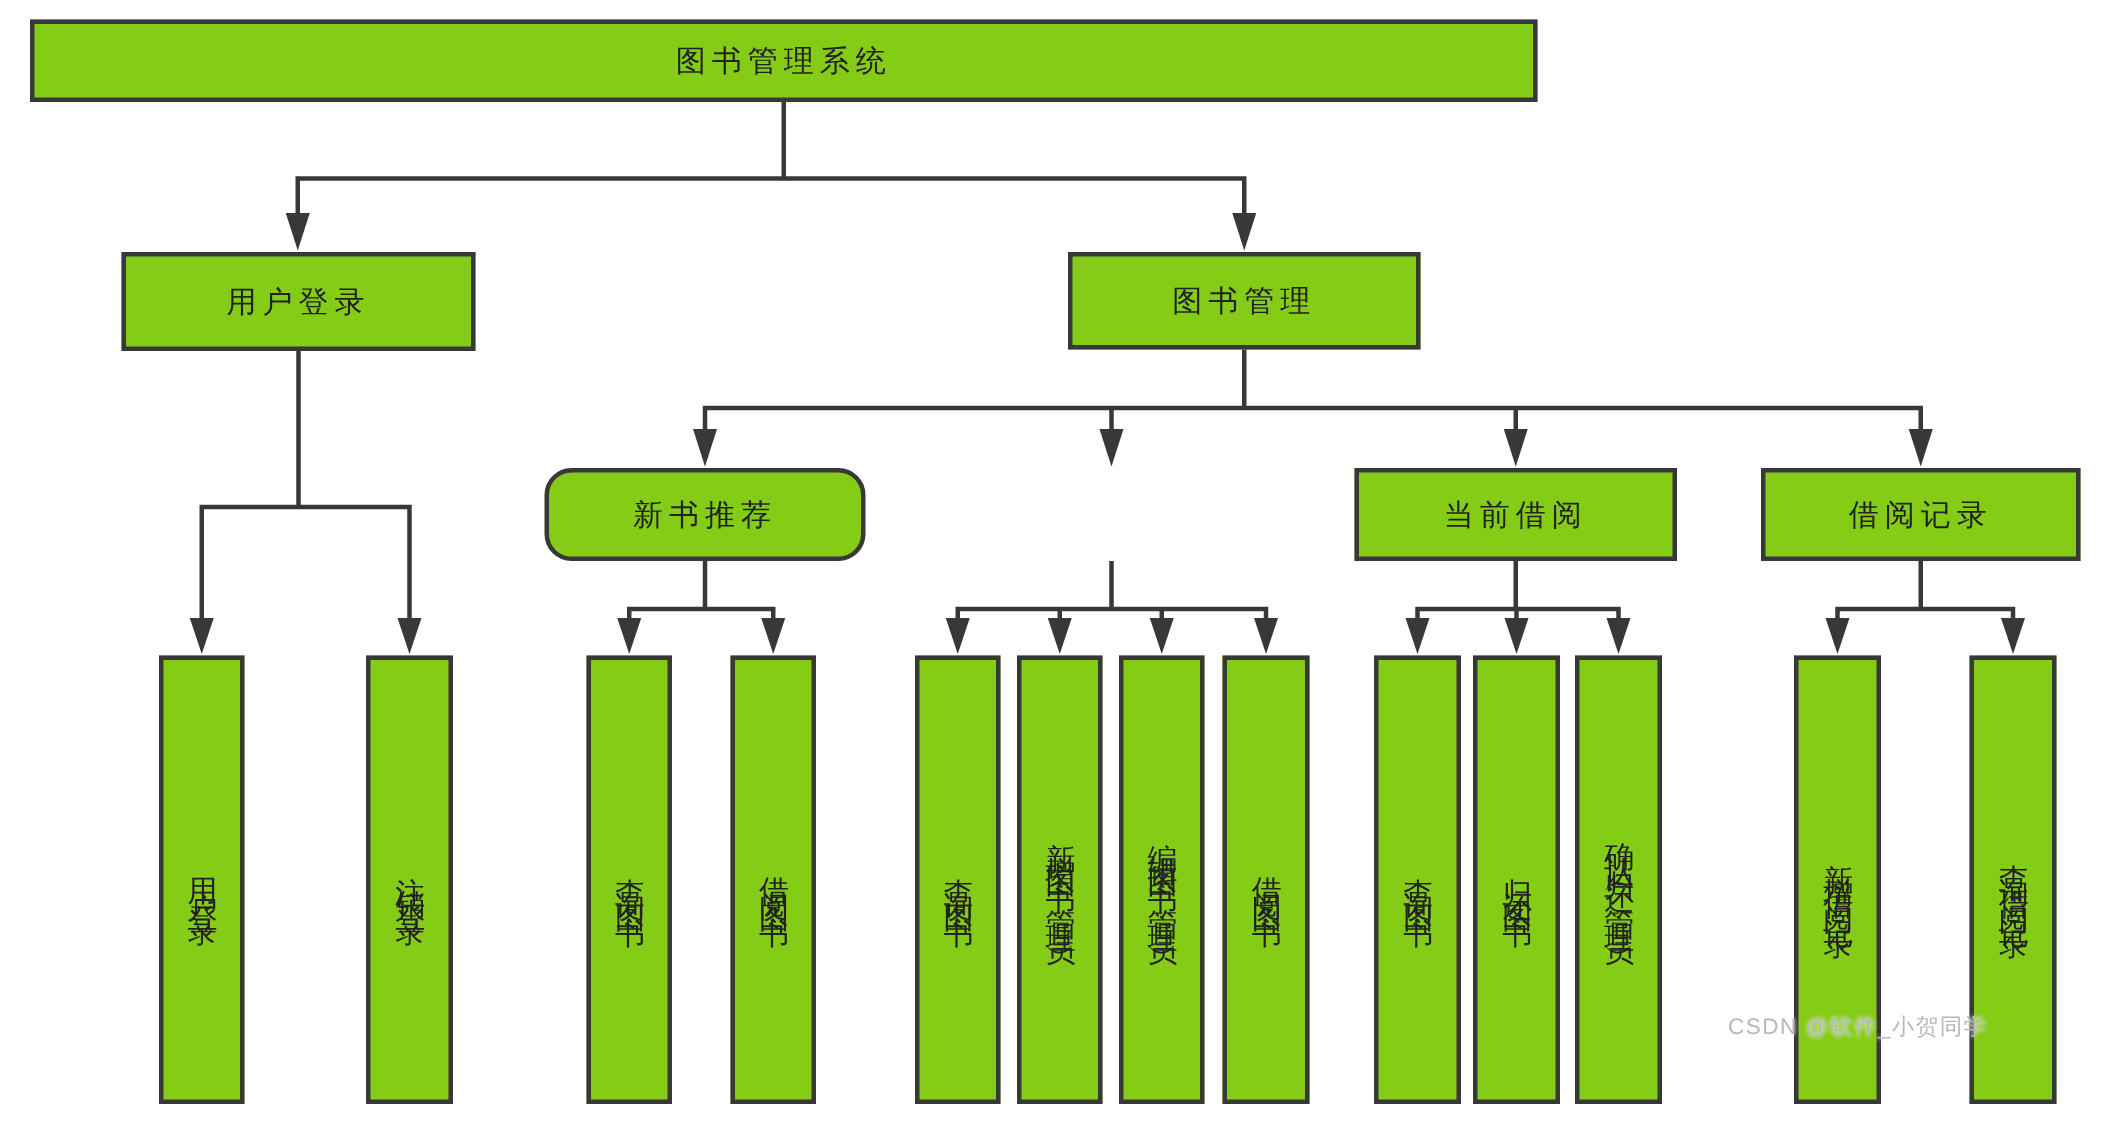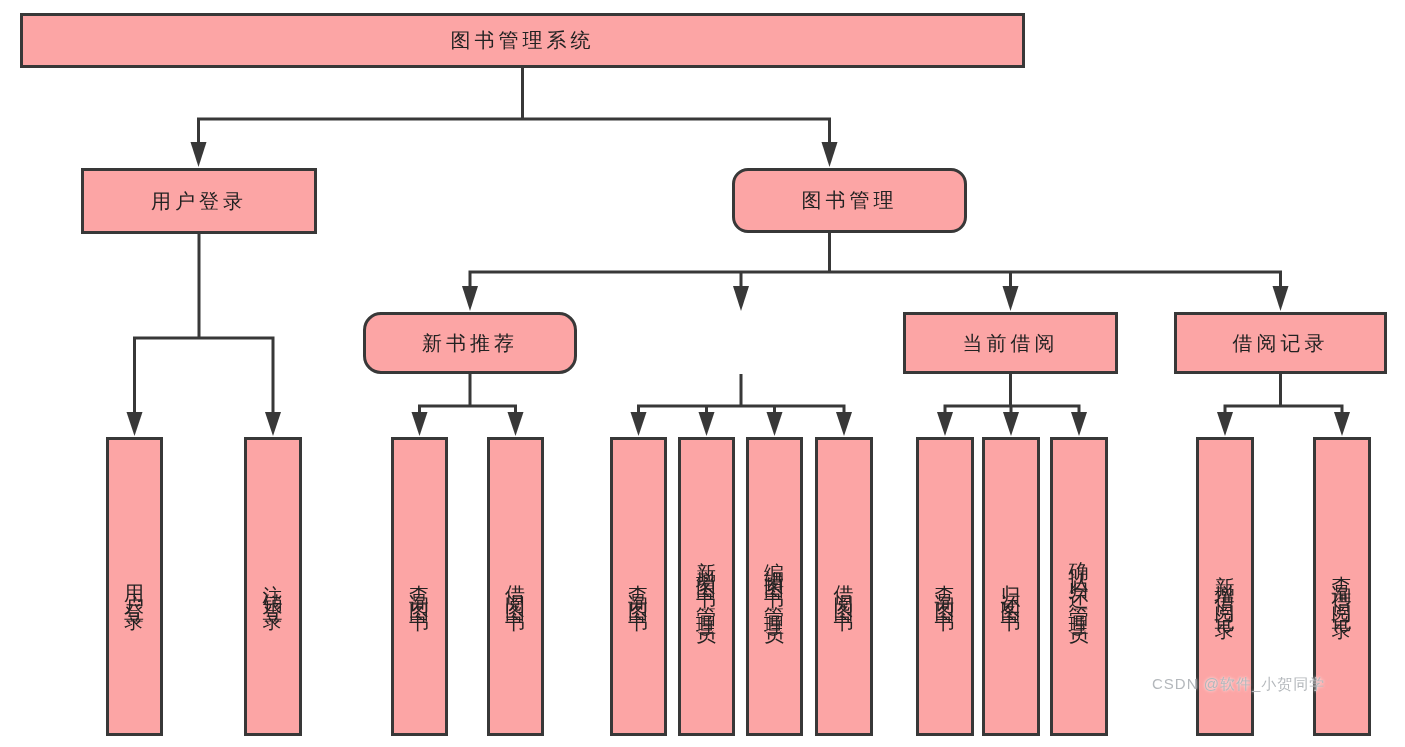--- a/index.html
+++ b/index.html
@@ -19,21 +19,21 @@
   .connectors {
     position: absolute;
     left: 0; top: 0;
     width: 1405px; height: 747px;
     z-index: 0;
   }
   .box {
     position: absolute;
     box-sizing: border-box;
     border: 3px solid var(--line);
-    background: #fca5a5;
+    background: #84cc16;
     display: flex;
     align-items: center;
     justify-content: center;
     z-index: 1;
     text-align: center;
   }
   .hlbl {
     font-size: 20px;
     letter-spacing: 4px;
     color: var(--text);
@@ -44,21 +44,21 @@
     writing-mode: vertical-rl;
     text-orientation: mixed;
     font-size: 20px;
     line-height: 1.1;
     letter-spacing: 9px;
     color: var(--text);
   }
   
   #box-root    { left: 20px;   top: 13px;  width: 1005px; height: 55px; }
   #box-login   { left: 81px;   top: 168px; width: 236px;  height: 66px; }
-  #box-mgmt    { left: 732px;  top: 168px; width: 235px;  height: 65px; border-radius: 16px; }
+  #box-mgmt    { left: 712px;  top: 168px; width: 235px;  height: 65px; }
   #box-newrec  { left: 363px;  top: 312px; width: 214px;  height: 62px; border-radius: 18px; }
   #box-borrow  { left: 633px;  top: 312px; width: 216px;  height: 62px; }
   #box-current { left: 903px;  top: 312px; width: 215px;  height: 62px; }
   #box-records { left: 1174px; top: 312px; width: 213px;  height: 62px; }
   
   #v1  { left: 106px;  width: 57px; }
   #v2  { left: 244px;  width: 58px; }
   #v3  { left: 391px;  width: 57px; }
   #v4  { left: 487px;  width: 57px; }
   #v5  { left: 610px;  width: 57px; }

